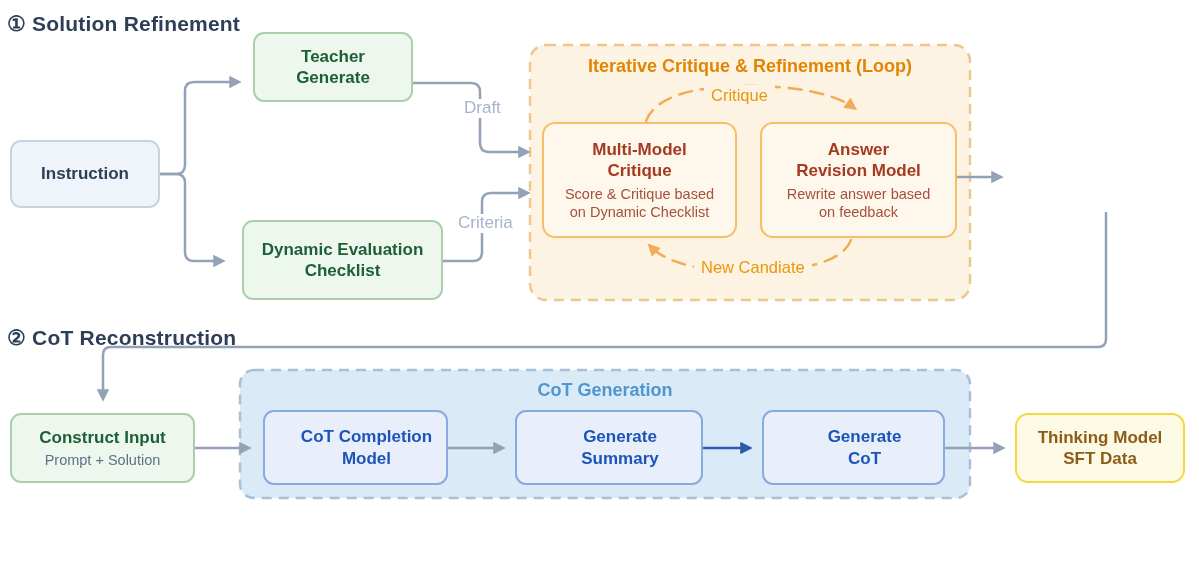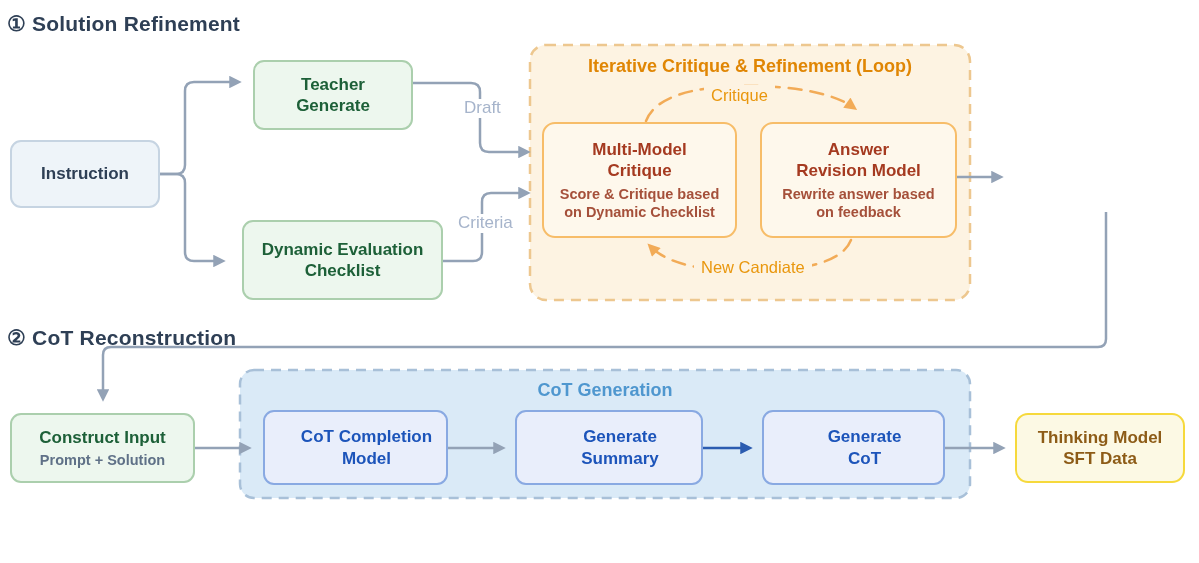--- a/index.html
+++ b/index.html
@@ -11,21 +11,21 @@
   .section-title {
     position:absolute; z-index:3; font-size:21px; font-weight:bold;
     color:var(--heading); letter-spacing:0.2px; white-space:pre;
   }
   .box {
     position:absolute; z-index:3; box-sizing:border-box;
     display:flex; flex-direction:column; align-items:center; justify-content:center;
     text-align:center; border-radius:11px; line-height:1.25;
   }
   .box-title { font-weight:bold; font-size:17px; white-space:pre-line; }
-  .box-sub   { font-weight:bold; font-size:14px; white-space:pre-line; margin-top:3px; }
+  .box-sub   { font-weight:normal; font-size:14px; white-space:pre-line; margin-top:3px; }
   .neutral-box { background:var(--neutral-fill); border:2px solid var(--neutral-border); color:var(--heading); }
   .green-box   { background:var(--green-fill);   border:2px solid var(--green-border);   color:var(--green-text); }
   .orange-box  { background:var(--orange-box-fill); border:2px solid var(--orange-box-border); border-radius:13px; }
   .orange-box .box-title { color:var(--red-title); }
   .orange-box .box-sub   { color:var(--red-body); font-size:14.5px; }
   .yellow-box  { background:var(--yellow-fill); border:2.5px solid var(--yellow-border); color:var(--brown-text); border-radius:13px; }
   .blue-box    { background:var(--blue-box-fill); border:2px solid var(--blue-box-border); color:var(--blue-text);padding-left:22px; }
   .container-title {
     position:absolute; z-index:2; text-align:center; font-weight:bold; font-size:18px;
   }
@@ -81,21 +81,21 @@
     <path class="o-arc" marker-end="url(#mo)" d="M646,121 C655,97 692,86 748,86 C800,86 836,95 853,107"></path>
     <path class="o-arc" marker-end="url(#mo)" d="M851,240 C843,261 807,271 752,271 C701,271 668,264 651,247"></path>
   </svg>
 
   <div class="section-title" style="left:7px; top:12px;">① Solution Refinement</div>
 
   <div class="box neutral-box" style="left:10px; top:140px; width:150px; height:68px;">
     <span class="box-title">Instruction</span>
   </div>
 
-  <div class="box green-box" style="left:253px; top:60px; width:160px; height:70px;">
+  <div class="box green-box" style="left:253px; top:32px; width:160px; height:70px;">
     <span class="box-title">Teacher
 Generate</span>
   </div>
 
   <div class="box green-box" style="left:242px; top:220px; width:201px; height:80px;">
     <span class="box-title">Dynamic Evaluation
 Checklist</span>
   </div>
 
   <div class="wire-label" style="left:460px; top:99px;">Draft</div>

